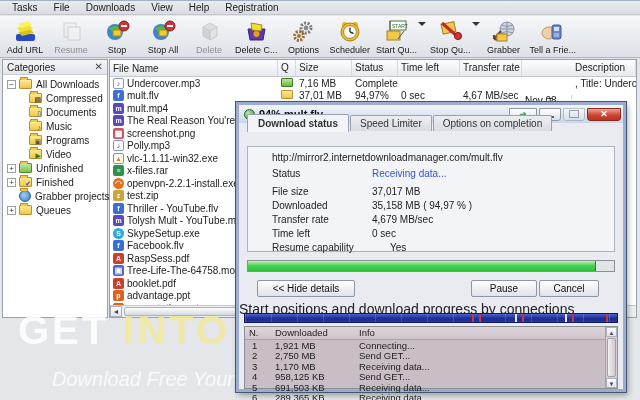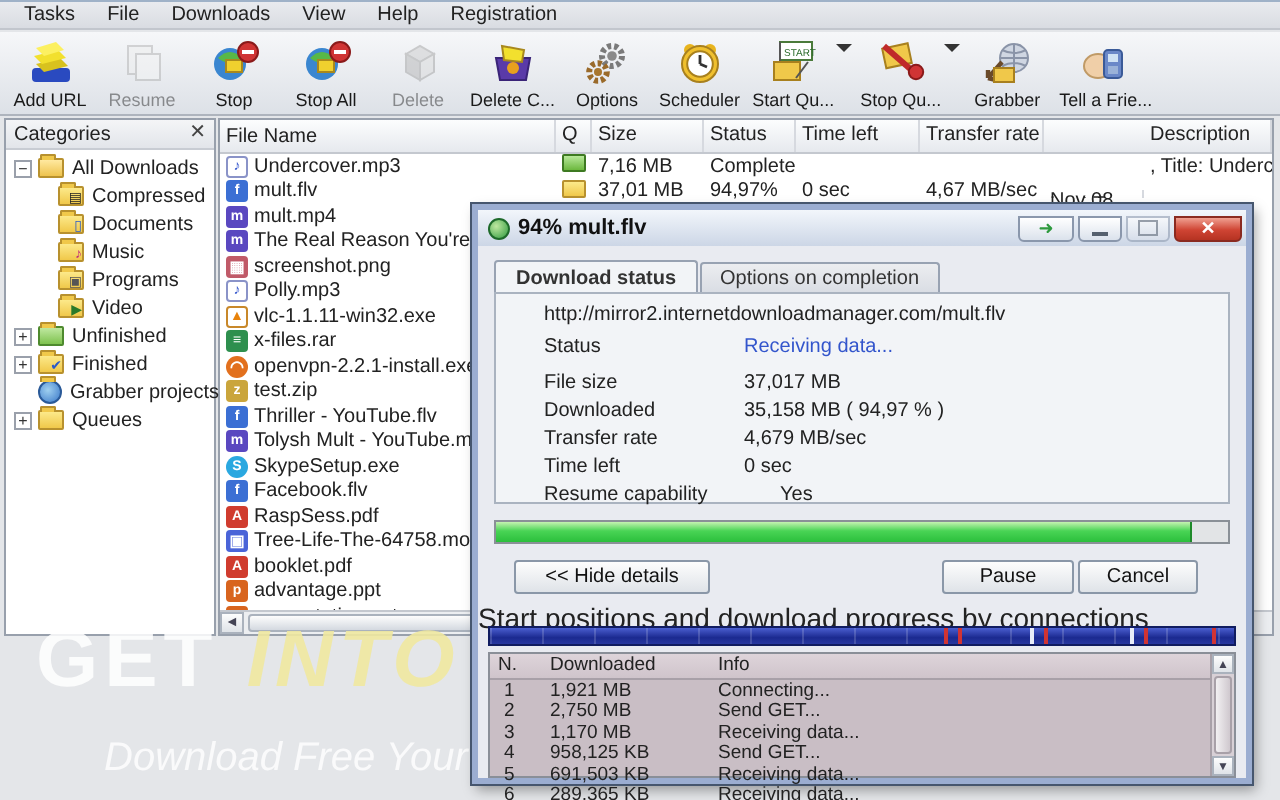--- a/index.html
+++ b/index.html
@@ -67,38 +67,38 @@
   .qf.green { background:linear-gradient(#b8e89a,#6cb83e); border:1px solid #3e7a22; }
   .qf.yellow { background:linear-gradient(#fce98a,#f0c84a); border:1px solid #b8912e; }
 
   .hscroll { position:absolute; left:0; bottom:0; width:100%; height:12px; background:#eceef1; border-top:1px solid #c4c8cf; display:flex; align-items:center; }
   .hs-btn { width:12px; height:11px; background:linear-gradient(#fdfdfd,#dfe3e8); border:1px solid #aab2bd; font-size:7px; line-height:9px; text-align:center; color:#445; cursor:pointer; }
   .hs-thumb { height:9px; width:300px; margin-left:2px; background:linear-gradient(#fdfdfd,#d4d9e0); border:1px solid #aab2bd; border-radius:2px; cursor:pointer; }
 
   
   .wm1 { position:absolute; left:18px; top:308px; z-index:5; font-size:40px; font-weight:bold; letter-spacing:3px; pointer-events:none; }
   .wm1 .w { color:rgba(255,255,255,.85); }
-  .wm1 .y { color:rgba(240,232,160,.9);font-style:italic; }
+  .wm1 .y { color:rgba(240,232,160,.9); }
   .wm2 { position:absolute; left:52px; top:368px; z-index:5; font-size:20px; font-style:italic; color:rgba(255,255,255,.8); pointer-events:none; white-space:nowrap; }
 
   
   .dialog { position:absolute; left:236px; top:102px; width:390px; height:290px; z-index:50; background:#e9ebf1; border:3px solid #9badd1; box-shadow:0 0 0 1px #46566e, 2px 3px 6px rgba(0,0,0,.35); }
   .dlg-titlebar { height:18px; background:linear-gradient(#f2f6fb,#ccd6e6); display:flex; align-items:center; padding:0 2px 0 5px; }
   .dlg-globe { width:11px; height:11px; border-radius:50%; background:radial-gradient(circle at 35% 35%, #bfe8a0, #2e9a3e); border:1px solid #1e6a2a; margin-right:4px; flex:none; }
   .dlg-title { font-size:11px; font-weight:bold; color:#111; flex:1; white-space:nowrap; overflow:hidden; }
   .dlg-btns { display:flex; gap:2px; align-items:flex-start; }
   .dlg-btn { height:13px; border:1px solid #8a97ac; border-radius:0 0 3px 3px; background:linear-gradient(#fff,#dbe2ec); display:flex; align-items:center; justify-content:center; cursor:pointer; }
   .dlg-btn.arrow { width:28px; }
   .dlg-btn.arrow::before { content:"➜"; color:#2e9a3e; font-size:9px; line-height:9px; }
   .dlg-btn.minb { width:22px; }
   .dlg-btn.minb::before { content:""; width:8px; height:2px; background:#55606e; margin-top:5px; }
   .dlg-btn.maxb { width:22px; opacity:.55; }
   .dlg-btn.maxb::before { content:""; width:8px; height:6px; border:1px solid #55606e; }
   .dlg-btn.closeb { width:34px; background:linear-gradient(#f0a091,#cf4433 55%,#b53322); border-color:#8a2a20; color:#fff; font-size:9px; font-weight:bold; }
-  .tabstrip { position:absolute; left:8px; top:24px; display:flex; align-items:flex-end; }
+  .tabstrip { position:absolute; left:8px; top:8px; display:flex; align-items:flex-end; }
   .tab { font-size:10px; padding:2px 9px; border:1px solid #98a2b2; border-bottom:none; background:linear-gradient(#ecedf0,#d8dce3); margin-right:1px; border-radius:2px 2px 0 0; cursor:pointer; color:#333; }
   .tab.active { background:#f2f4f7; font-weight:bold; padding:3px 10px; position:relative; top:1px; }
   .dlg-panel { position:absolute; left:8px; top:41px; width:368px; height:106px; background:#f2f4f7; border:1px solid #aab3c0; padding:5px 24px; }
   .dlg-url { font-size:10px; margin-bottom:3px; white-space:nowrap; overflow:hidden; }
   .frow { display:flex; height:14px; font-size:10px; align-items:center; }
   .frow .flabel { width:100px; flex:none; }
   .frow .fvalue { white-space:nowrap; }
   .frow .link { color:#3355cc; cursor:pointer; }
   .pbar { position:absolute; left:8px; top:155px; width:368px; height:12px; border:1px solid #8a9097; background:#e2e4e6; }
   .pfill { height:100%; width:95%; background:linear-gradient(#c4f2b0,#49d455 45%,#2bbf3c); border-right:1px solid #1e8a2a; }
@@ -500,20 +500,21 @@
     <span class="dlg-btns">
       <span class="dlg-btn arrow"></span>
       <span class="dlg-btn minb"></span>
       <span class="dlg-btn maxb"></span>
       <span class="dlg-btn closeb">✕</span>
     </span>
   </div>
 
   <div class="tabstrip">
     <span class="tab active">Download status</span>
+    <span class="tab">Speed Limiter</span>
     <span class="tab">Options on completion</span>
   </div>
 
   <div class="dlg-panel">
     <div class="dlg-url">http://mirror2.internetdownloadmanager.com/mult.flv</div>
     <div class="frow">
       <span class="flabel">Status</span>
       <span class="fvalue link">Receiving data...</span>
     </div>
     <div class="frow" style="margin-top:4px;">

